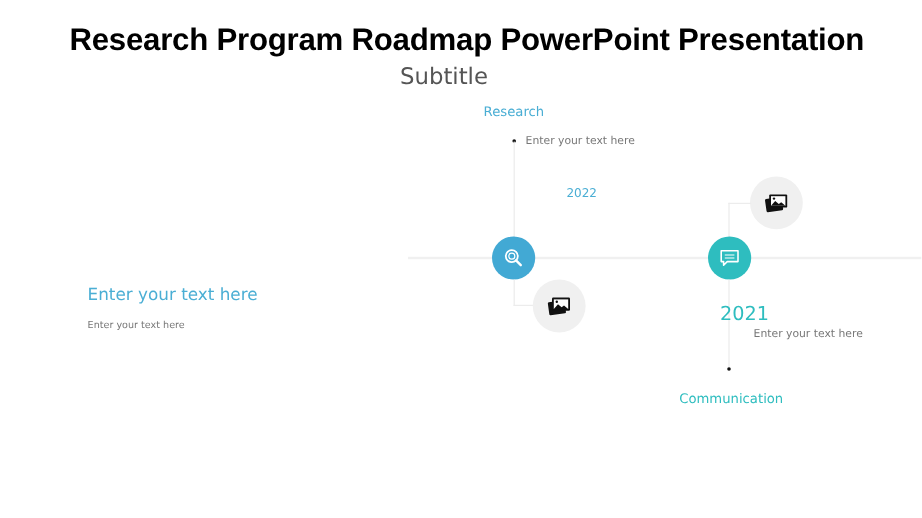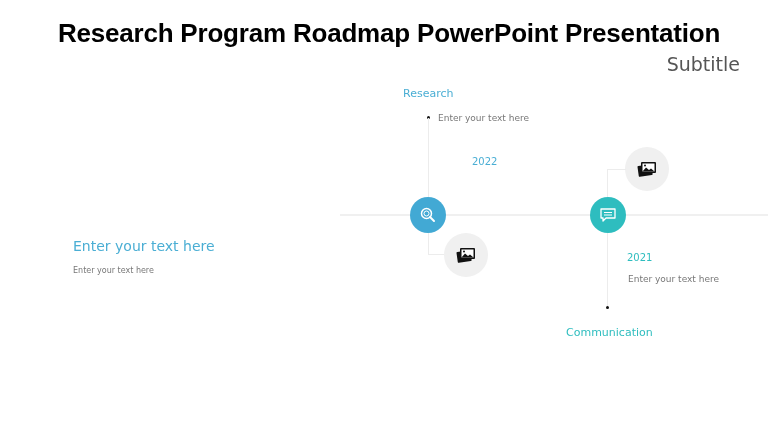--- a/index.html
+++ b/index.html
@@ -1,19 +1,19 @@
 <!DOCTYPE html>
 <html><head>
 <meta charset="utf-8">
 <style>
   html, body { margin: 0; padding: 0; }
   body { width: 768px; height: 432px; background: #ffffff; position: relative; overflow: hidden; font-family: "Liberation Sans", sans-serif; }
   .abs { position: absolute; }
   .title { left: 0; width: 778px; top: 18px; text-align: center; font-weight: bold; font-size: 26px; color: #000; letter-spacing: -0.2px; }
-  .subtitle { left: 0; width: 740px; top: 53px; text-align: right; font-size: 19px; color: #555; font-family: "DejaVu Sans", sans-serif; }
+  .subtitle { left: 0; width: 740px; top: 53px; text-align: center; font-size: 19px; color: #555; font-family: "DejaVu Sans", sans-serif; }
   .hline { height: 2px; background: #f0f0f0; }
   .vline { width: 1px; background: #ececec; }
   .circle { border-radius: 50%; display: flex; align-items: center; justify-content: center; }
   .label { font-family: "DejaVu Sans", sans-serif; font-weight: normal; font-size: 11px; }
   .small { font-family: "DejaVu Sans", sans-serif; font-size: 9px; color: #777; }
   .dot { width: 3px; height: 3px; border-radius: 50%; background: #111; }
 </style>
 </head>
 <body>
 
@@ -61,16 +61,16 @@
 <div class="abs" style="left:607px; top:169px; width:19px; height:1px; background:#ececec;"></div>
 <div class="abs vline" style="left:607px; top:169px; height:30px;"></div>
 <div class="abs circle" style="left:590px; top:197px; width:36px; height:36px; background:#2EBDBF;">
   <svg width="18" height="18" viewBox="0 0 18 18">
     <path d="M2 3 H16 V12 H7 L4 15 V12 H2 Z" fill="none" stroke="#fff" stroke-width="1.3" stroke-linejoin="round"></path>
     <line x1="5" y1="6.5" x2="13" y2="6.5" stroke="#fff" stroke-width="1"></line>
     <line x1="5" y1="9" x2="13" y2="9" stroke="#fff" stroke-width="1"></line>
   </svg>
 </div>
 <div class="abs vline" style="left:607px; top:233px; height:74px;"></div>
-<div class="abs label" style="left:627px; top:252px; color:#2EBDBF; font-size:10px;">2021</div>
+<div class="abs label" style="left:600px; top:252px; color:#2EBDBF; font-size:16px;">2021</div>
 <div class="abs small" style="left:628px; top:274px;">Enter your text here</div>
 <div class="abs dot" style="left:606px; top:306px;"></div>
 <div class="abs label" style="left:566px; top:326px; color:#2EBDBF;">Communication</div>
 
 </body></html>

